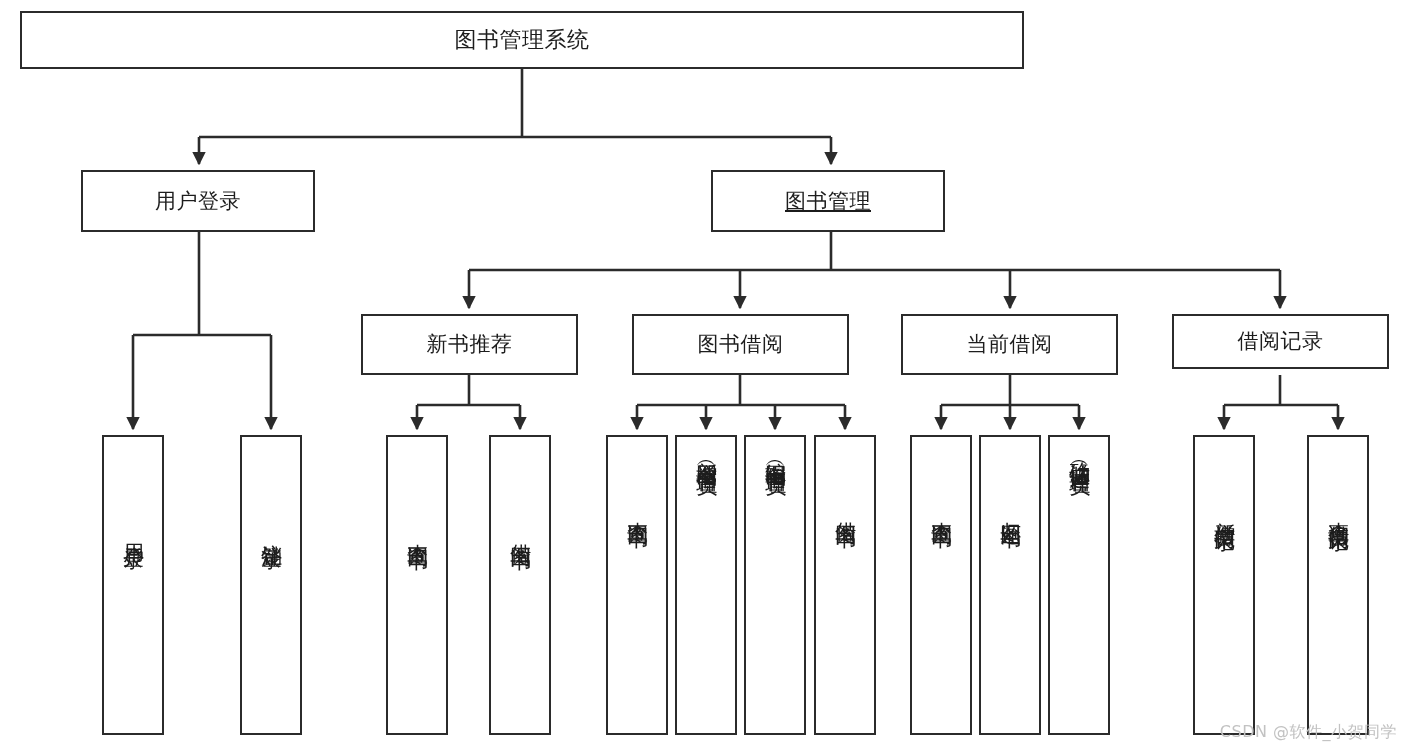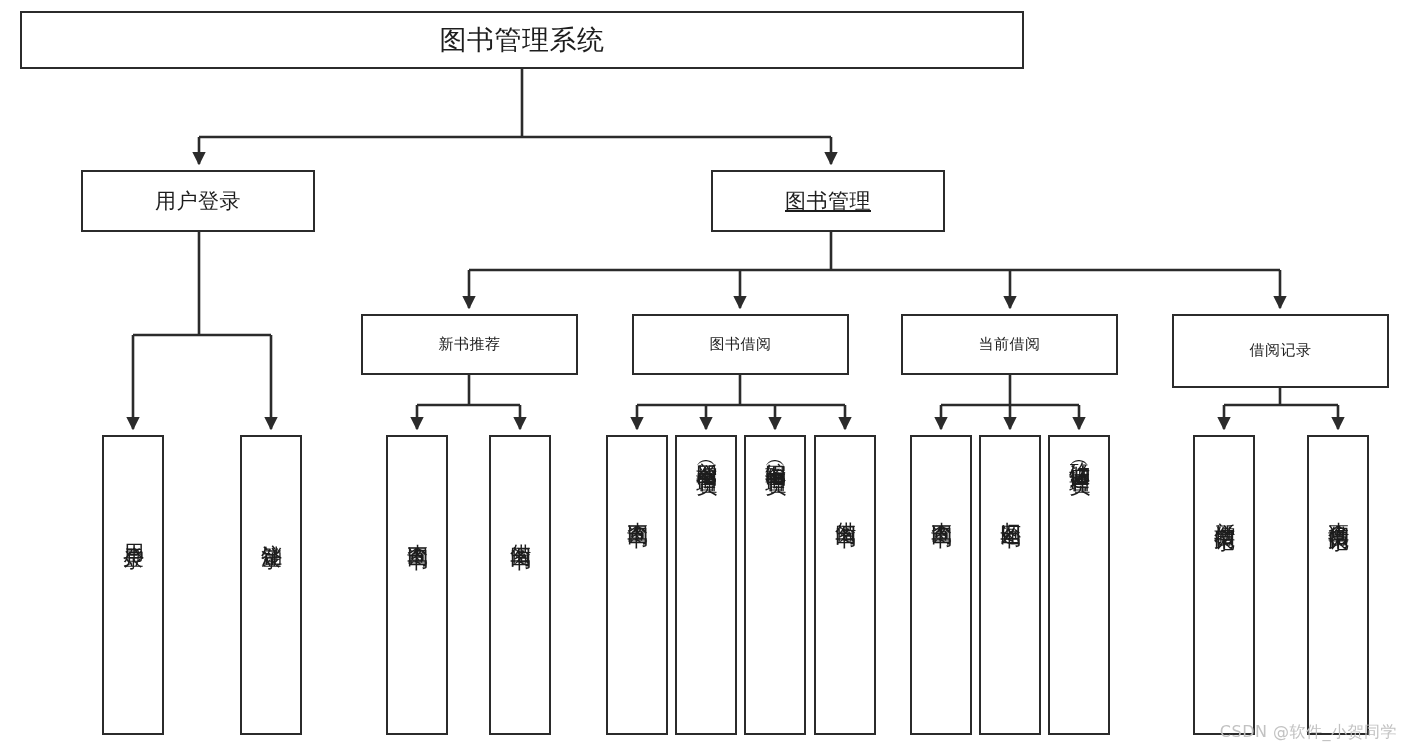--- a/index.html
+++ b/index.html
@@ -37,23 +37,23 @@
     justify-content: center;
     z-index: 2;
   }
   .node .label {
     font-size: 21px;
     line-height: 1.18;
     color: #1d1d1d;
     letter-spacing: 0.5px;
     white-space: nowrap;
   }
-  .node.level0 .label { font-size: 27px; }
+  .node.level0 .label { font-size: 22px; }
   .node.level1 .label { font-size: 21px; }
-  .node.level2 .label { font-size: 15px; }
+  .node.level2 .label { font-size: 21px; }
 
   
   .node.leaf {
     align-items: flex-start;
     justify-content: center;
     padding-top: 6px;
   }
   .node.leaf .label {
     writing-mode: vertical-rl;
     text-orientation: upright;
@@ -155,21 +155,21 @@
   </div>
 
   <div class="node level2" style="left:632px; top:314px; width:217px; height:61px;">
     <span class="label">图书借阅</span>
   </div>
 
   <div class="node level2" style="left:901px; top:314px; width:217px; height:61px;">
     <span class="label">当前借阅</span>
   </div>
 
-  <div class="node level2" style="left:1172px; top:314px; width:217px; height:74px;">
+  <div class="node level2" style="left:1172px; top:314px; width:217px; height:55px;">
     <span class="label">借阅记录</span>
   </div>
 
   <div class="node leaf low" style="left:102px; top:435px; width:62px; height:300px;">
     <span class="label">用户登录</span>
   </div>
 
   <div class="node leaf low" style="left:240px; top:435px; width:62px; height:300px;">
     <span class="label">注销登录</span>
   </div>

